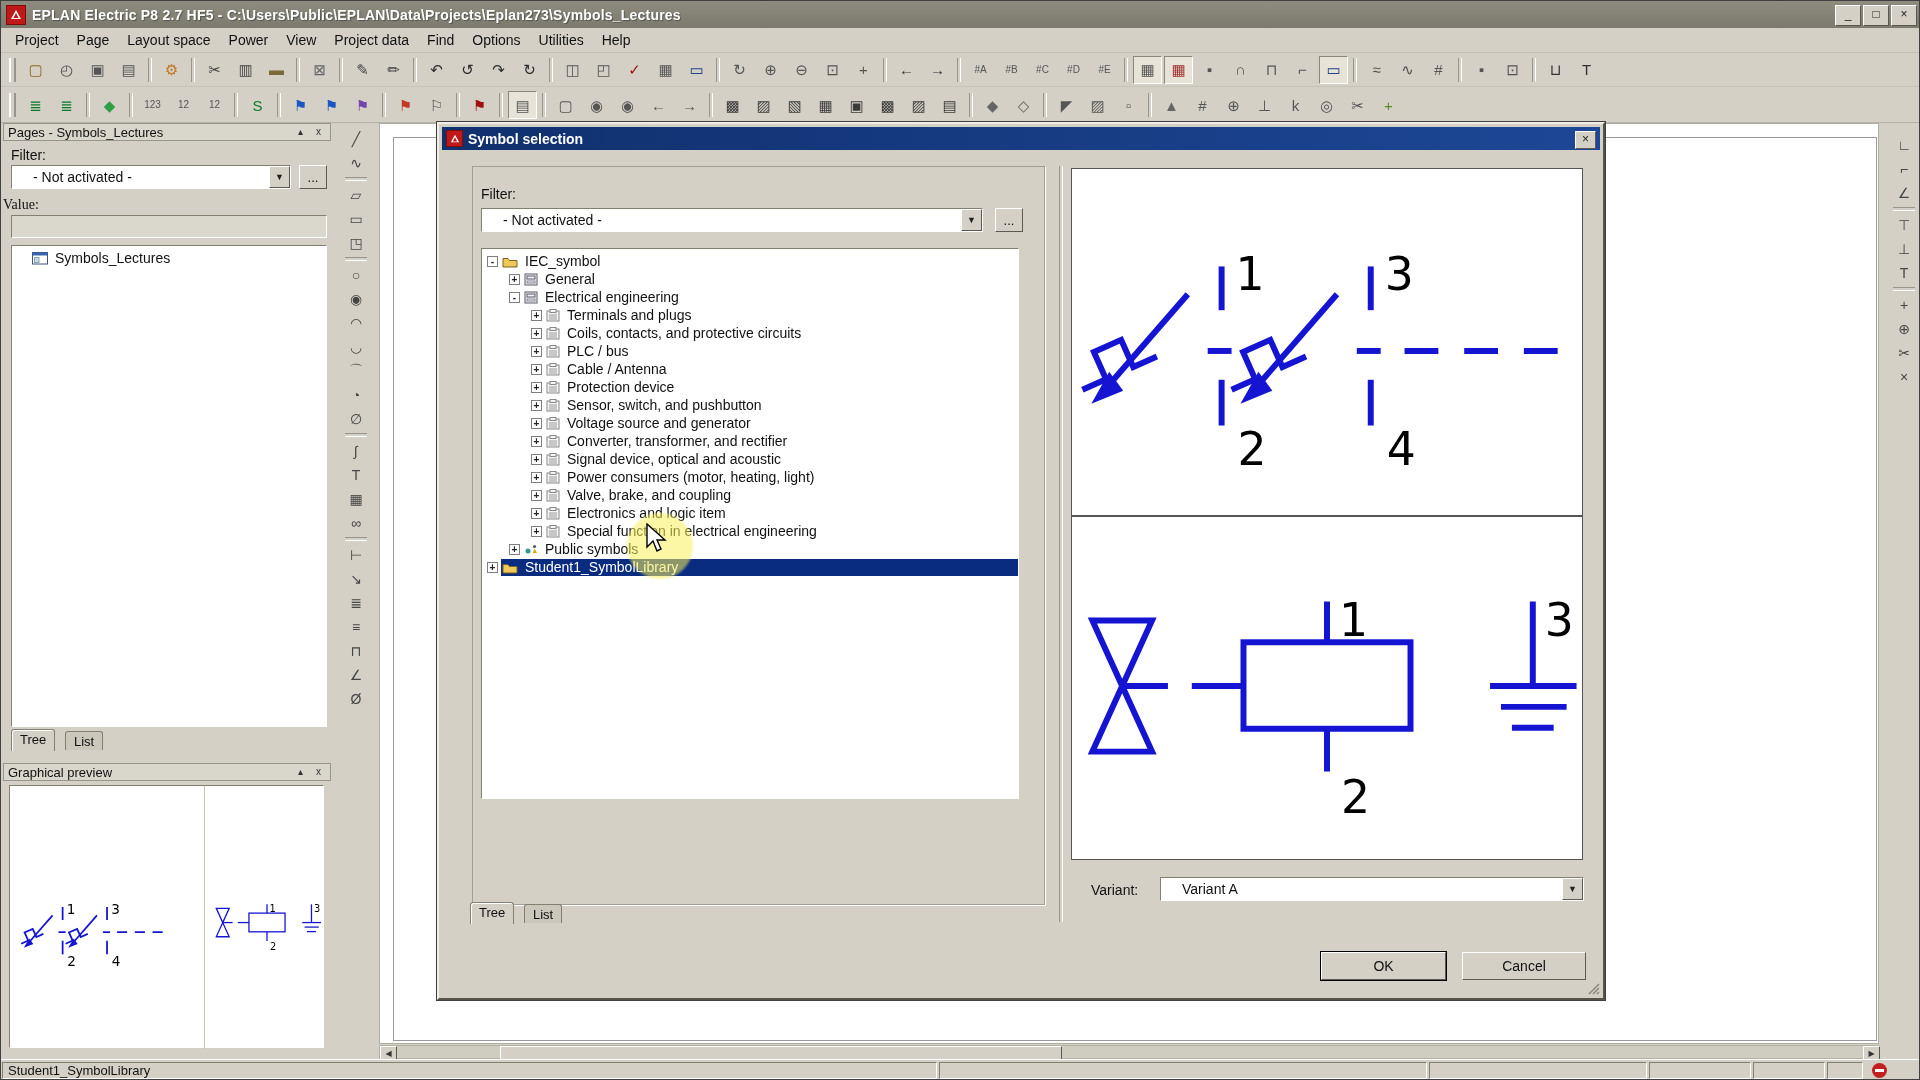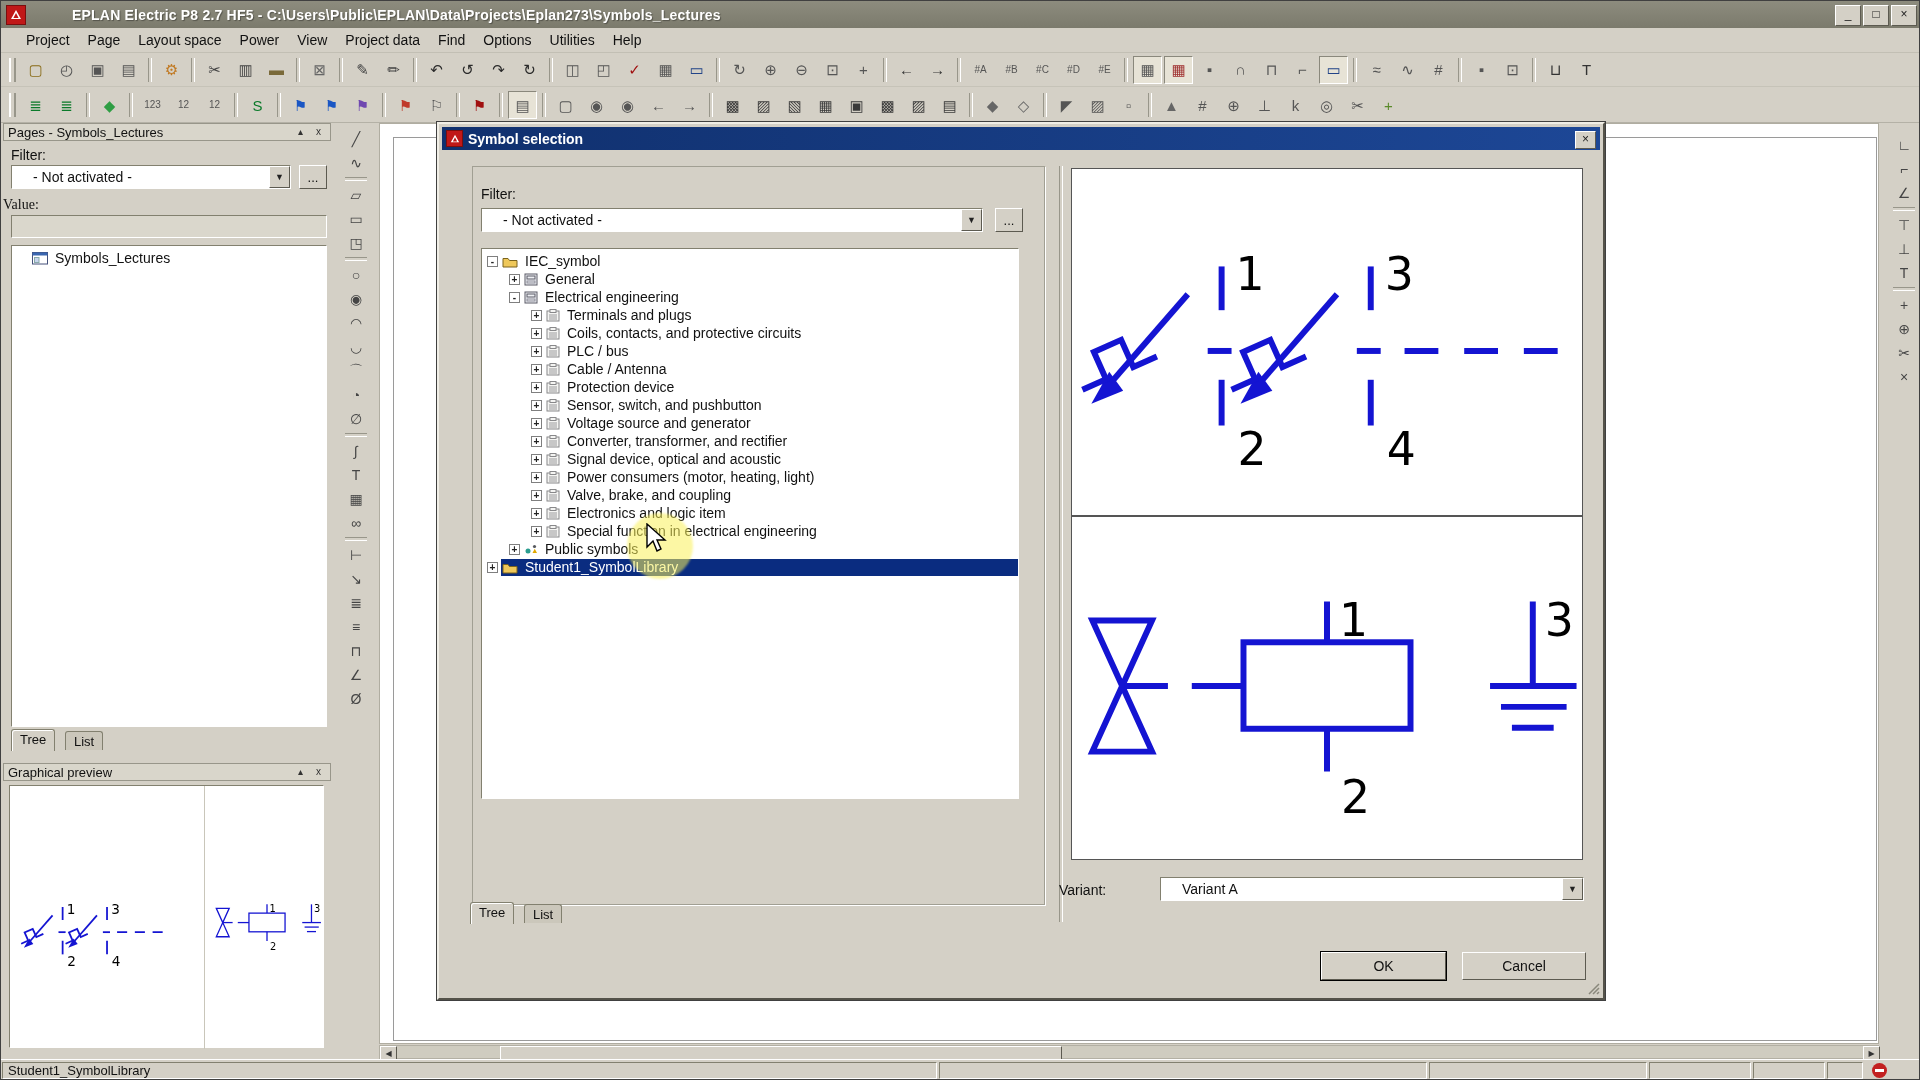--- a/index.html
+++ b/index.html
@@ -2,24 +2,24 @@
 <html><head>
 <meta charset="utf-8">
 <style>
   html,body{margin:0;padding:0;background:#555;}
   .app{position:relative;width:1920px;height:1080px;background:#d4d0c6;font-family:"Liberation Sans",sans-serif;overflow:hidden;border:1px solid #404040;box-sizing:border-box;}
   .abs{position:absolute;}
   
   .titlebar{left:0;top:0;width:1920px;height:27px;background:linear-gradient(#8d8c7e,#7b7a6c);display:flex;align-items:center;color:#fff;}
   .app-logo{width:18px;height:18px;margin:0 6px 0 5px;background:#c01818;border:1px solid #7a0e0e;display:flex;align-items:center;justify-content:center;}
   .app-logo svg{display:block}
-  .title-text{font-size:14px;font-weight:bold;letter-spacing:.2px;text-shadow:1px 1px 1px rgba(0,0,0,.35);white-space:nowrap;margin-left:40px;}
+  .title-text{font-size:14px;font-weight:bold;letter-spacing:.2px;text-shadow:1px 1px 1px rgba(0,0,0,.35);white-space:nowrap;}
   .winbtns{position:absolute;right:4px;top:4px;display:flex;gap:2px;}
   .winbtn{width:24px;height:19px;background:#d4d0c6;border:1px solid;border-color:#fff #5c5a50 #5c5a50 #fff;font-size:12px;line-height:17px;text-align:center;color:#222;}
-  .menubar{left:0;top:27px;width:1920px;height:25px;background:#d4d0c6;display:flex;align-items:center;padding-left:16px;box-sizing:border-box;border-bottom:1px solid #c2bfb4;}
+  .menubar{left:0;top:27px;width:1920px;height:25px;background:#d4d0c6;display:flex;align-items:center;padding-left:5px;box-sizing:border-box;border-bottom:1px solid #c2bfb4;}
   .menu-item{font-size:14px;color:#111;padding:3px 9px;}
   .toolbar{left:0;width:1920px;height:34px;background:#d4d0c6;display:flex;align-items:center;padding-left:8px;box-sizing:border-box;}
   .tb1{top:52px;border-bottom:1px solid #c6c3b8;}
   .tb2{top:87px;border-bottom:1px solid #b4b1a6;height:35px;}
   .tbtn{width:27px;height:26px;margin:0 1px;display:flex;align-items:center;justify-content:center;background:#d4d0c6;border:1px solid #d4d0c6;}
   .tbtn span{font-size:15px;line-height:1;}
   .tbtn.pressed{background:#e7e3d6;border-color:#8a887c #fff #fff #8a887c;}
   .tsep{width:2px;height:24px;margin:0 4px;border-left:1px solid #98968a;border-right:1px solid #fff;}
   .grip{width:3px;height:24px;margin:0 4px 0 0;border-left:2px solid #fff;border-right:2px solid #98968a;}
   
@@ -901,21 +901,21 @@
           <line x1="256" y1="213" x2="256" y2="256" stroke="#1414d2" stroke-width="6" fill="none"></line>
           <text x="268" y="120" font-size="46" fill="#000" font-family="DejaVu Sans, sans-serif">1</text>
           <text x="270" y="298" font-size="46" fill="#000" font-family="DejaVu Sans, sans-serif">2</text>
           <line x1="463" y1="85" x2="463" y2="170" stroke="#1414d2" stroke-width="6" fill="none"></line>
           <line x1="420" y1="170" x2="507" y2="170" stroke="#1414d2" stroke-width="6" fill="none"></line>
           <line x1="431" y1="191" x2="497" y2="191" stroke="#1414d2" stroke-width="6" fill="none"></line>
           <line x1="442" y1="212" x2="484" y2="212" stroke="#1414d2" stroke-width="6" fill="none"></line>
           <text x="475" y="120" font-size="46" fill="#000" font-family="DejaVu Sans, sans-serif">3</text>
         </svg></div>
 
-    <div class="abs label" style="left:620px;top:758px;">Variant:</div>
+    <div class="abs label" style="left:652px;top:758px;">Variant:</div>
     <div class="abs combo" style="left:721px;top:753px;width:424px;height:24px;">
       <span class="val">Variant A</span>
       <span class="drop">▼</span>
     </div>
 
     <div class="abs btn default" style="left:882px;top:828px;width:125px;height:28px;">OK</div>
     <div class="abs btn" style="left:1023px;top:828px;width:124px;height:28px;">Cancel</div>
 
     <svg class="abs" style="right:3px;bottom:3px;" width="13" height="13">
         <path d="M12 2 L2 12 M12 6 L6 12 M12 10 L10 12" stroke="#8a887c" stroke-width="1.5"></path>

